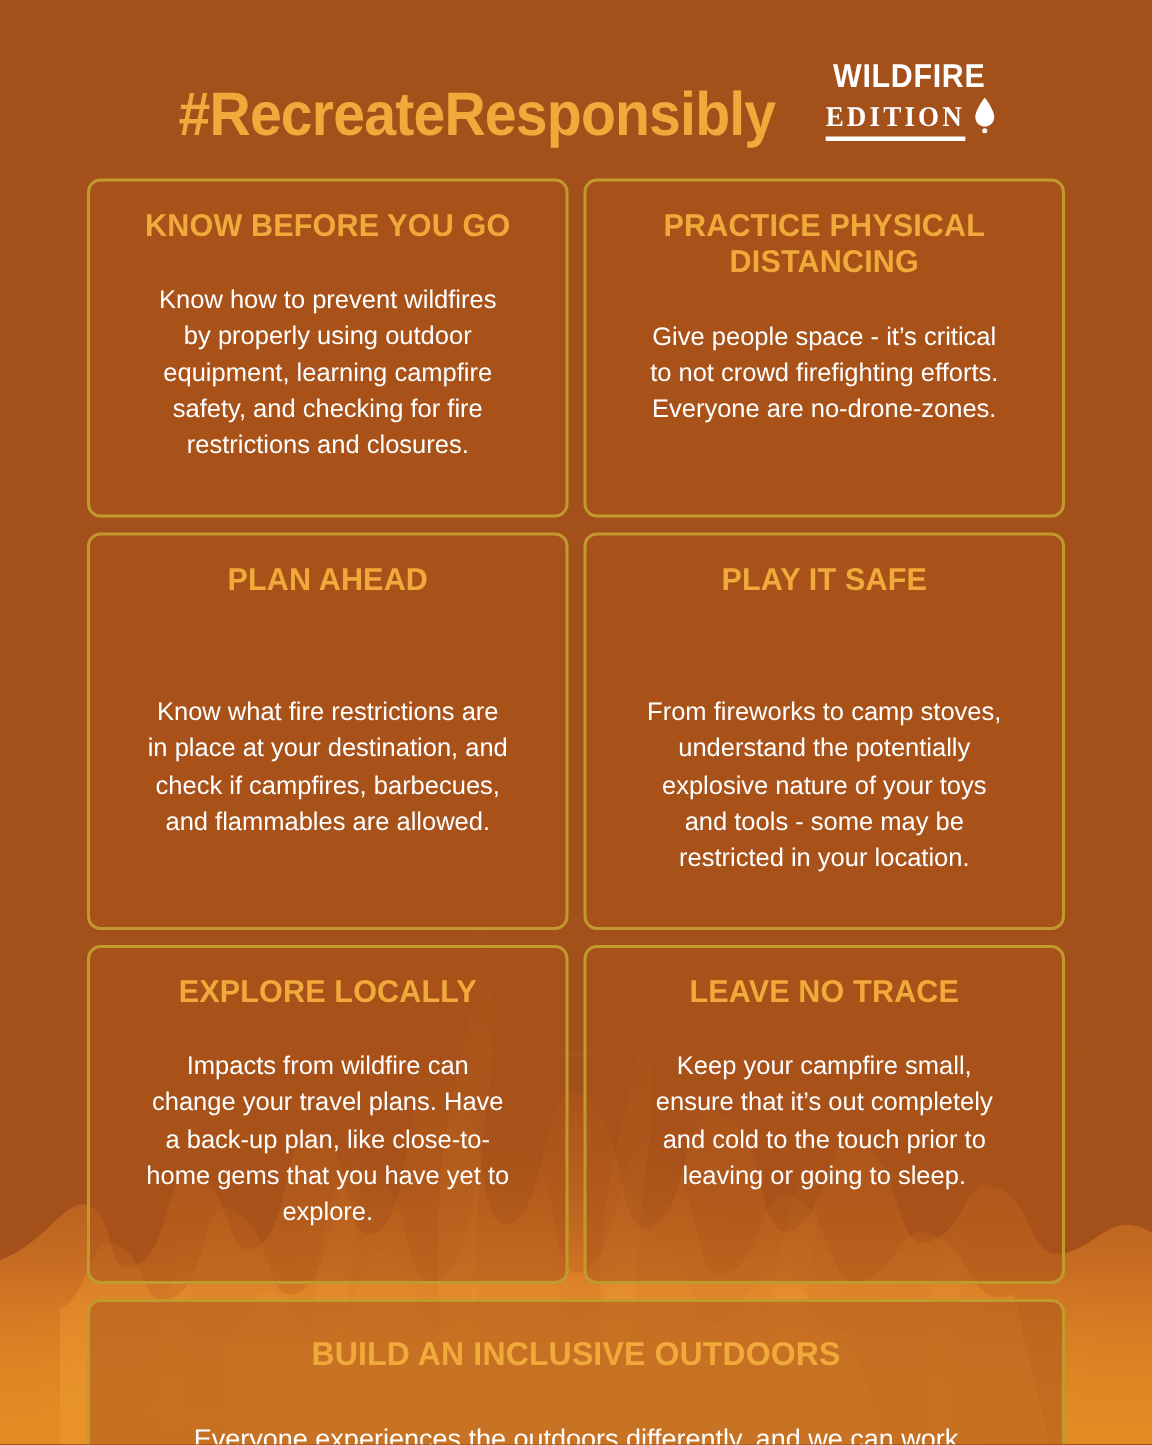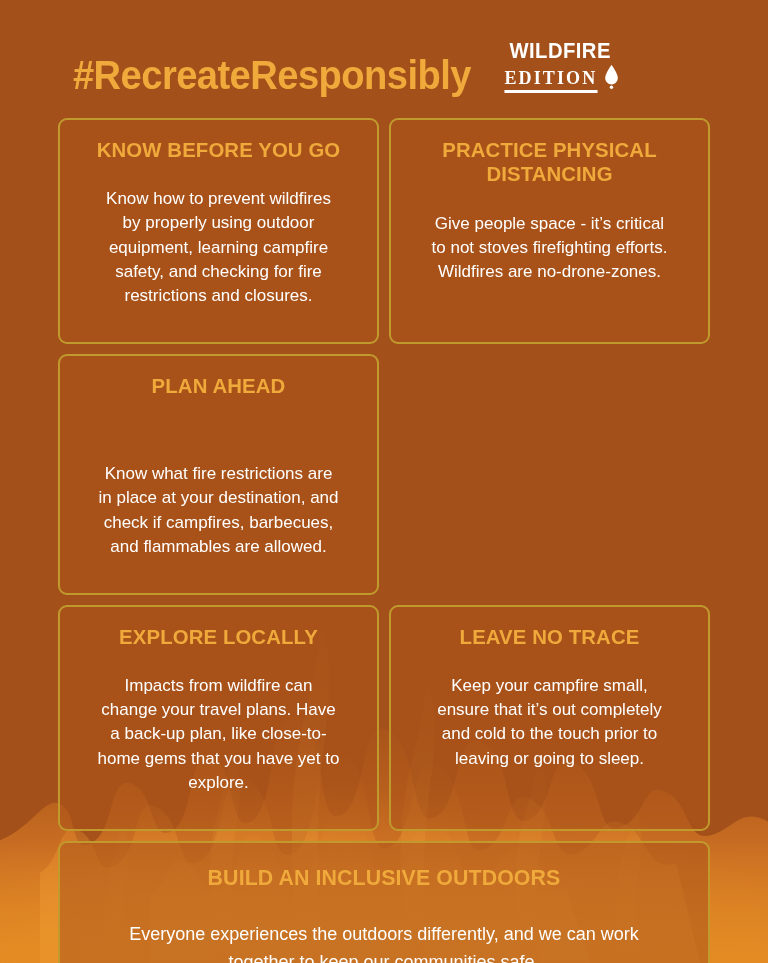--- a/index.html
+++ b/index.html
@@ -56,20 +56,21 @@
     position: relative;
     z-index: 2;
     padding: 0 58px;
     box-sizing: border-box;
   }
 
   
   .header {
     display: flex;
     align-items: flex-end;
+    justify-content: center;
     gap: 16px;
     padding-top: 40px;
     padding-bottom: 22px;
   }
   .hashtag-title {
     font-size: 41px;
     font-weight: 700;
     color: #f0a93b;
     letter-spacing: -0.6px;
     line-height: 1;
@@ -237,30 +238,34 @@
       </div>
     </div>
 
     <div class="grid row1">
       <div class="card">
         <h2 class="card-title">KNOW BEFORE YOU GO</h2>
         <p class="card-body">Know how to prevent wildfires by properly using outdoor equipment, learning campfire safety, and checking for fire restrictions and closures.</p>
       </div>
       <div class="card">
         <h2 class="card-title">PRACTICE PHYSICAL DISTANCING</h2>
-        <p class="card-body">Give people space - it’s critical to not stoves firefighting efforts. Wildfires are no-drone-zones.</p>
+        <p class="card-body">Give people space - it’s critical to not crowd firefighting efforts. Everyone are no-drone-zones.</p>
       </div>
     </div>
 
     <div style="height:10px"></div>
 
     <div class="grid row2">
       <div class="card">
         <h2 class="card-title">PLAN AHEAD</h2>
         <p class="card-body">Know what fire restrictions are in place at your destination, and check if campfires, barbecues, and flammables are allowed.</p>
+      </div>
+      <div class="card">
+        <h2 class="card-title">PLAY IT SAFE</h2>
+        <p class="card-body">From fireworks to camp stoves, understand the potentially explosive nature of your toys and tools - some may be restricted in your location.</p>
       </div>
     </div>
 
     <div style="height:10px"></div>
 
     <div class="grid row3">
       <div class="card">
         <h2 class="card-title">EXPLORE LOCALLY</h2>
         <p class="card-body">Impacts from wildfire can change your travel plans. Have a back-up plan, like close-to-home gems that you have yet to explore.</p>
       </div>

